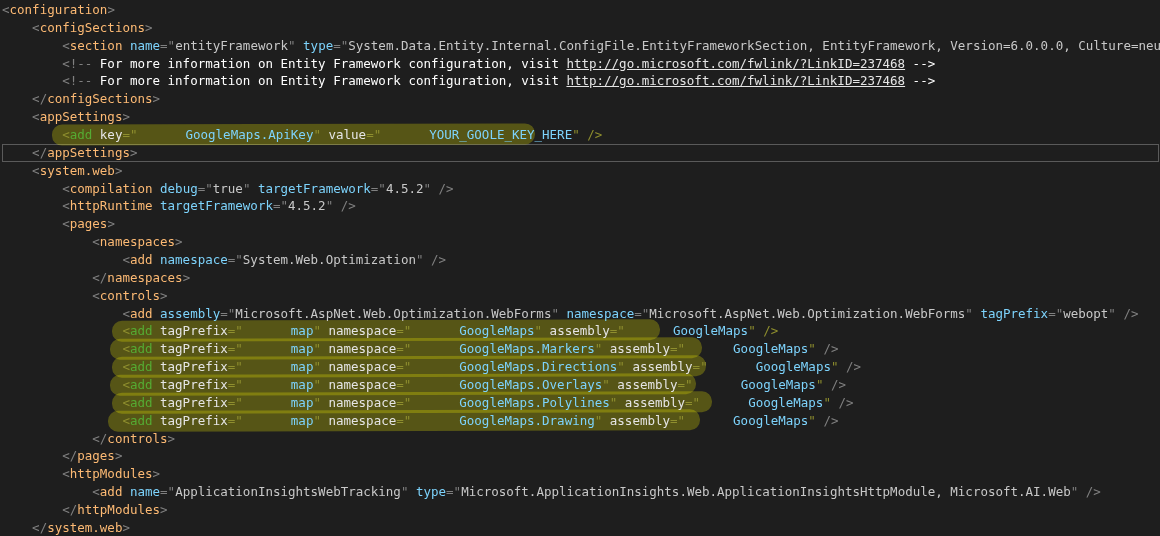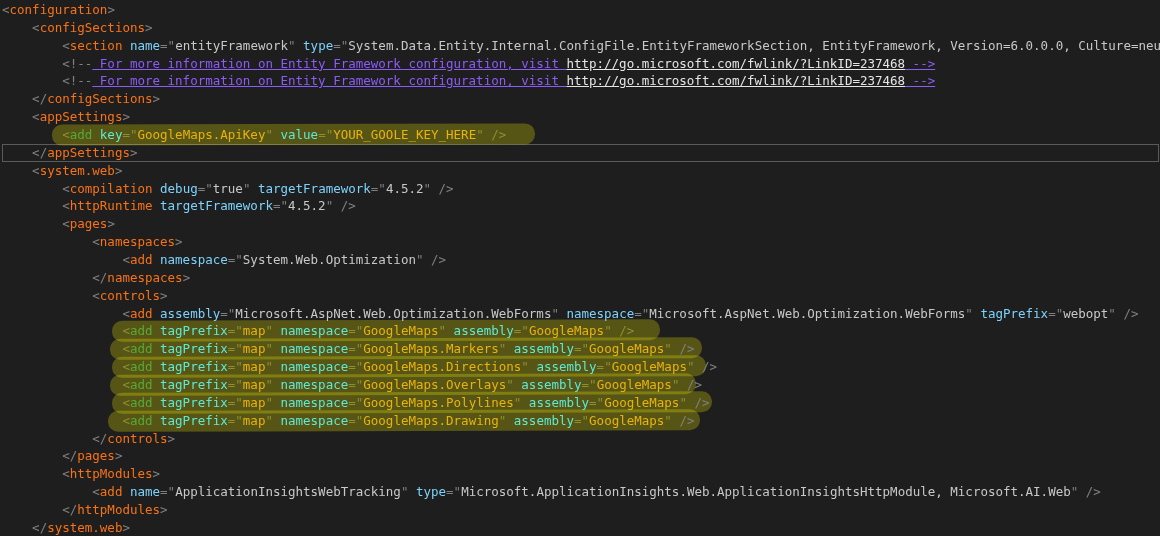--- a/index.html
+++ b/index.html
@@ -15,30 +15,30 @@
     line-height:17.866px;
     white-space:pre;
     padding:1px 0 0 2px;
     box-sizing:border-box;
     cursor:text;
   }
   .line{height:17.866px;position:relative;}
   .content{position:relative;z-index:2;display:inline-block;}
   
   .tk-d{color:#808080;}                    
-  .tk-t{color:#f97316;}                    
+  .tk-t{color:#fdba74;}                    
   .tk-a{color:#7dd3fc;}                    
   .tk-s{color:#c8c8c8;margin-top:44px;}                    
-  .tk-c{color:#8b5cf6;text-decoration:underline;}                    
+  .tk-c{color:#ffffff;}                    
   .tk-l{color:#e5e5e5;text-decoration:underline;cursor:pointer;} 
   
   .tk-dh{color:#8f8f2e;}
   .tk-th{color:#55ab33;}
-  .tk-ah{color:#5eead4;}
-  .tk-sh{color:#eab308;}
+  .tk-ah{color:#e5e5e5;}
+  .tk-sh{color:#7dd3fc;margin-left:48px;}
   
   .band{
     position:absolute;top:-2px;height:21px;
     background:rgba(255,250,0,0.25);
     border-radius:10px;
     transform:rotate(-0.15deg);
     z-index:1;
   }
   
   .current-line{

